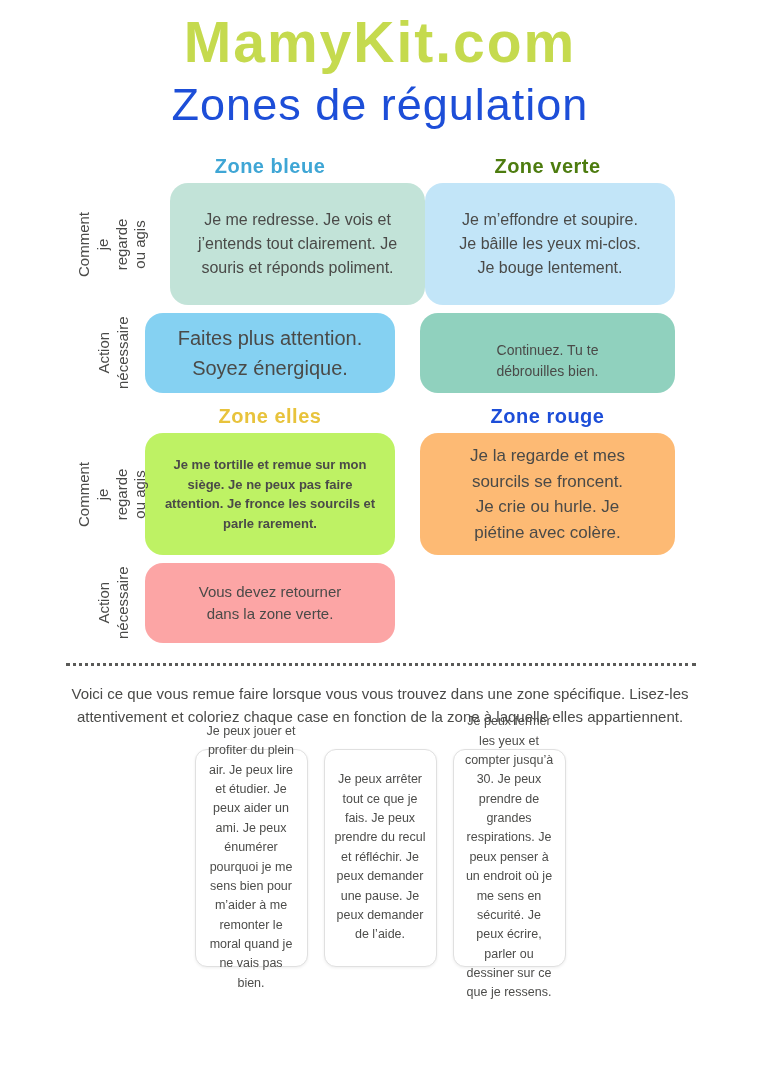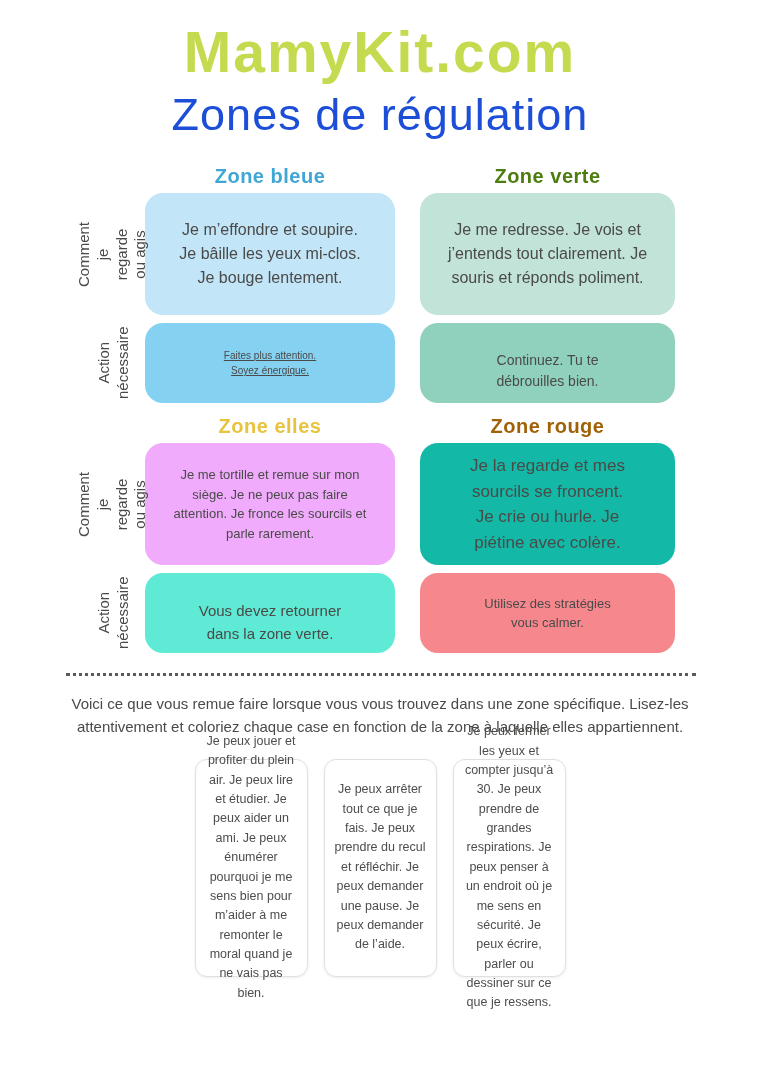--- a/index.html
+++ b/index.html
@@ -5,21 +5,21 @@
   * { margin:0; padding:0; box-sizing:border-box; }
   html,body { background:#ffffff; }
   body {
     font-family:"Liberation Sans","DejaVu Sans",sans-serif;
     color:#4a4a48;
     width:760px;
   }
   .page { width:760px; height:1075px; position:relative; background:#ffffff; overflow:hidden; }
 
   
-  .header { text-align:center; padding-top:20px; }
+  .header { text-align:center; padding-top:10px; }
   .site-title {
     font-size:57px; font-weight:800; letter-spacing:2px;
     color:#c5da4e; line-height:1.15;
   }
   .page-title {
     font-size:45px; font-weight:500; letter-spacing:1px;
     color:#1d4ed8; line-height:1.1; margin-top:4px;
   }
 
   
@@ -27,53 +27,53 @@
   .zrow { display:flex; align-items:stretch; }
   .spacer, .vlabel-cell { width:64px; flex:0 0 64px; }
   .c1 { width:250px; flex:0 0 250px; }
   .c2 { width:255px; flex:0 0 255px; margin-left:25px; }
 
   .zone-header-row { height:30px; align-items:center; }
   .zone-header { text-align:center; font-size:20px; font-weight:700; letter-spacing:.5px; }
   .zh-bleue { color:#3fa6d5; }
   .zh-verte { color:#4d7c0f; }
   .zh-jaune { color:#e8c33c; }
-  .zh-rouge { color:#a16207; }
+  .zh-rouge { color:#1d4ed8; }
 
   .behavior-row { height:122px; margin-top:2px; }
   .action-row   { height:80px;  margin-top:8px; }
   .group2 .zone-header-row { margin-top:8px; }
 
   .vlabel-cell { display:flex; align-items:center; justify-content:center; }
   .vlabel {
     transform:rotate(-90deg); white-space:pre-line; text-align:center;
     font-size:15px; line-height:1.25; font-weight:500; color:#4a4a48;
     width:130px;
   }
 
   .box {
     border-radius:18px; display:flex; align-items:center; justify-content:center;
     padding:8px 14px;
   }
   .box-text { white-space:pre-line; text-align:center; line-height:1.5; }
 
   .bg-bleue-light { background:#c2e5f8; }
   .bg-verte-light { background:#c2e3d8; }
-  .bg-jaune-light { background:#f0abfc; }
-  .bg-rouge-light { background:#14b8a6; }
+  .bg-jaune-light { background:#bef264;font-weight:bold; }
+  .bg-rouge-light { background:#fdba74; }
   .bg-bleue-dark  { background:#85d1f2; }
   .bg-verte-dark  { background:#90d1be; }
-  .bg-jaune-dark  { background:#5eead4;align-items:flex-end; }
+  .bg-jaune-dark  { background:#fca5a5; }
   .bg-rouge-dark  { background:#f5878d; }
 
   .t-bleue-behavior { font-size:16px; }
   .t-verte-behavior { font-size:16px; }
   .t-jaune-behavior { font-size:13px; }
   .t-rouge-behavior { font-size:17px; }
-  .t-bleue-action { font-size:10px;text-decoration:underline; }
+  .t-bleue-action { font-size:20px; }
   .t-verte-action { font-size:14px;margin-top:16px; }
   .t-jaune-action { font-size:15px; }
   .t-rouge-action { font-size:13px; }
 
   
   .divider {
     margin:20px 64px 0 66px; height:0;
     border-top:3px dotted #5a5a58;
   }
   .instruction {
@@ -108,29 +108,29 @@
       <div class="spacer"></div>
       <div class="zone-header c1 zh-bleue">Zone bleue</div>
       <div class="zone-header c2 zh-verte">Zone verte</div>
     </div>
 
     <div class="zrow behavior-row">
       <div class="vlabel-cell">
         <div class="vlabel">Comment je
 regarde ou agis</div>
       </div>
+      <div class="box c2 bg-verte-light">
+        <div class="box-text t-verte-behavior">Je me redresse. Je vois et
+j’entends tout clairement. Je
+souris et réponds poliment.</div>
+      </div>
       <div class="box c1 bg-bleue-light">
         <div class="box-text t-bleue-behavior">Je m’effondre et soupire.
 Je bâille les yeux mi-clos.
 Je bouge lentement.</div>
-      </div>
-      <div class="box c2 bg-verte-light">
-        <div class="box-text t-verte-behavior">Je me redresse. Je vois et
-j’entends tout clairement. Je
-souris et réponds poliment.</div>
       </div>
     </div>
 
     <div class="zrow action-row">
       <div class="vlabel-cell">
         <div class="vlabel">Action
 nécessaire</div>
       </div>
       <div class="box c1 bg-bleue-dark">
         <div class="box-text t-bleue-action">Faites plus attention.
@@ -170,24 +170,20 @@
 
       <div class="zrow action-row">
         <div class="vlabel-cell">
           <div class="vlabel">Action
 nécessaire</div>
         </div>
         <div class="box c1 bg-jaune-dark">
           <div class="box-text t-jaune-action">Vous devez retourner
 dans la zone verte.</div>
         </div>
-        <div class="box c2 bg-rouge-dark">
-          <div class="box-text t-rouge-action">Utilisez des stratégies
-vous calmer.</div>
-        </div>
       </div>
     </div>
 
   </div>
 
   <div class="divider"></div>
 
   <p class="instruction">Voici ce que vous remue faire lorsque vous vous trouvez dans une zone spécifique. Lisez-les attentivement et coloriez chaque case en fonction de la zone à laquelle elles appartiennent.</p>
 
   <div class="cards">

